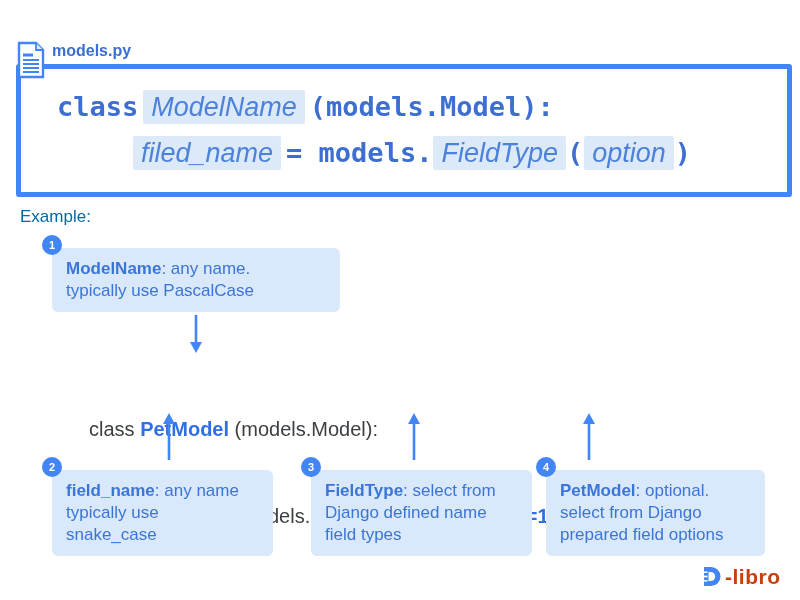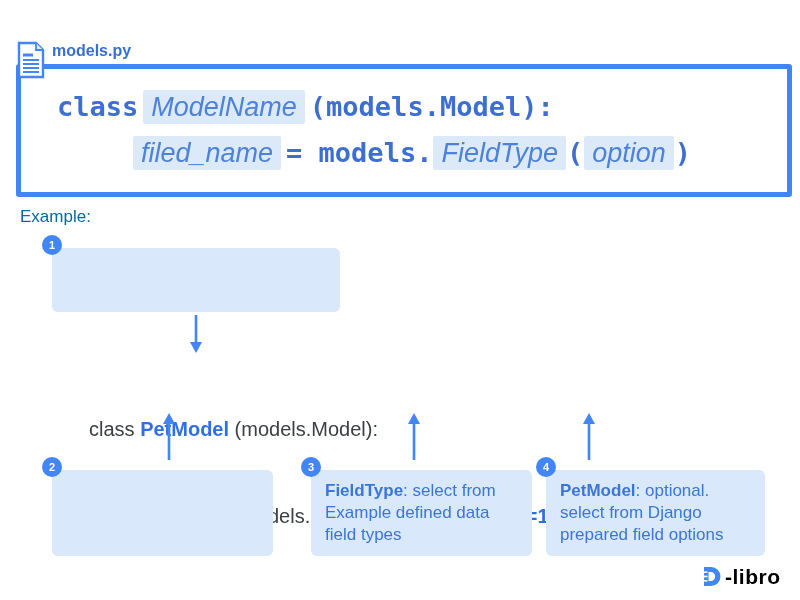--- a/index.html
+++ b/index.html
@@ -77,21 +77,21 @@
   .arrow-up1{left:158px;top:413px;}
   .arrow-up2{left:403px;top:413px;}
   .arrow-up3{left:578px;top:413px;}
 
   
   .logo{
     position:absolute;left:694px;top:563px;
     display:flex;align-items:center;
   }
   .logo-text{
-    font-size:21px;font-weight:bold;color:#000000;letter-spacing:0.5px;
+    font-size:21px;font-weight:bold;color:#c2410c;letter-spacing:0.5px;
   }
 </style>
 </head>
 <body>
 
 <div class="canvas">
 
   <svg class="file-icon" viewBox="0 0 28 38">
     <path d="M2 2 h17 l7 7 v27 h-24 z" fill="#ffffff" stroke="#4285f4" stroke-width="2.4"></path>
     <path d="M19 2 v7 h7" fill="#dce9f8" stroke="#4285f4" stroke-width="1.8"></path>
@@ -107,20 +107,22 @@
 
   <div class="code-box">
     <div class="syn-line syn-line1"><span>class</span><span class="hl">ModelName</span><span>(models.Model):</span></div>
     <div class="syn-line syn-line2"><span class="hl" style="margin-left:0;">filed_name</span><span>= models.</span><span class="hl hl-tight">FieldType</span><span>(</span><span class="hl hl-tight">option</span><span>)</span></div>
   </div>
 
   <div class="example-label">Example:</div>
 
   <div class="callout callout1">
     <div class="badge">1</div>
+    <div class="callout-body"><b>ModelName</b><span>: any name.
+typically use PascalCase</span></div>
   </div>
 
   <svg class="arrow arrow-down" width="14" height="38" viewBox="0 0 14 38">
     <line x1="7" y1="0" x2="7" y2="29" stroke="#4285f4" stroke-width="2.6"></line>
     <polygon points="7,38 1,27 13,27" fill="#4285f4"></polygon>
   </svg>
 
   <div class="example-code">
     <div class="ex-line ex-line1"><span class="dk">class </span><span class="bl">PetModel</span><span class="dk"> (models.Model):</span></div>
     <div class="ex-line ex-line2"><span class="bl">pet_name</span><span class="dk"> = models.</span><span class="bl">CharField</span><span class="dk"> (</span><span class="bl">max_length=10</span><span class="dk">)</span></div>
@@ -134,26 +136,29 @@
     <polygon points="7,0 1,11 13,11" fill="#4285f4"></polygon>
     <line x1="7" y1="9" x2="7" y2="47" stroke="#4285f4" stroke-width="2.6"></line>
   </svg>
   <svg class="arrow arrow-up3" width="14" height="47" viewBox="0 0 14 47">
     <polygon points="7,0 1,11 13,11" fill="#4285f4"></polygon>
     <line x1="7" y1="9" x2="7" y2="47" stroke="#4285f4" stroke-width="2.6"></line>
   </svg>
 
   <div class="callout callout2">
     <div class="badge">2</div>
+    <div class="callout-body"><b>field_name</b><span>: any name
+typically use
+snake_case</span></div>
   </div>
 
   <div class="callout callout3">
     <div class="badge">3</div>
     <div class="callout-body"><b>FieldType</b><span>: select from
-Example defined data
+Django defined name
 field types</span></div>
   </div>
 
   <div class="callout callout4">
     <div class="badge">4</div>
     <div class="callout-body"><b>PetModel</b><span>: optional.
 select from Django
 prepared field options</span></div>
   </div>
 

